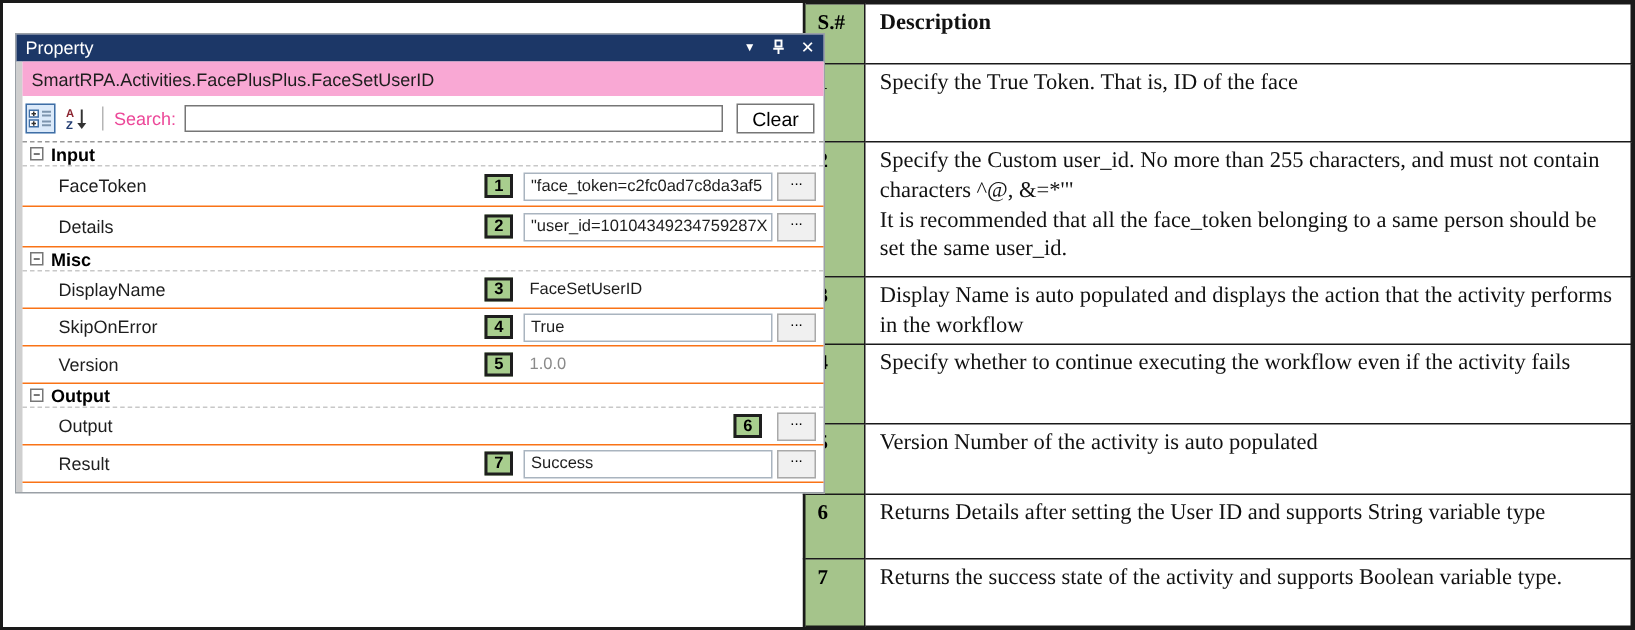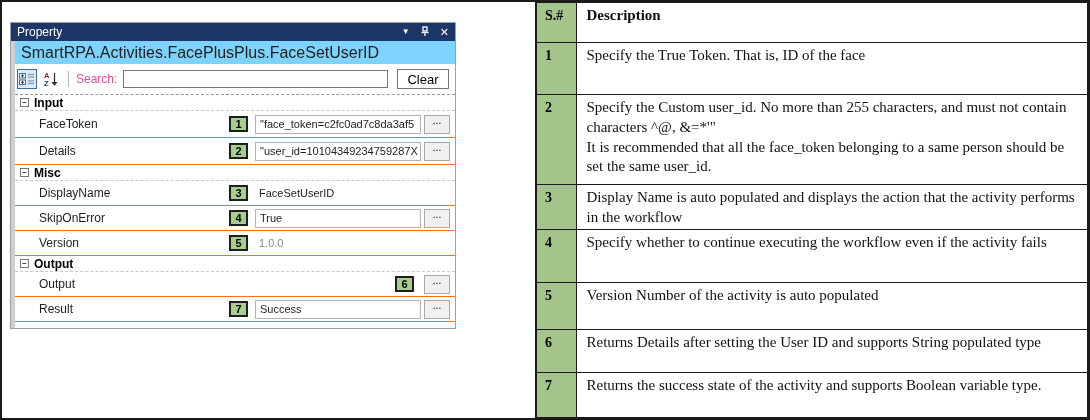--- a/index.html
+++ b/index.html
@@ -8,27 +8,27 @@
     --table-green:#a5c48b;
     --border-black:#1a1a1a;
   }
   *{box-sizing:border-box;margin:0;padding:0;}
   html,body{width:1090px;height:420px;}
   body{font-family:"Liberation Sans",sans-serif;background:#fff;}
   .screen{position:relative;width:1090px;height:420px;border:2px solid var(--border-black);display:flex;background:#fff;overflow:hidden;}
 
   
   .left-pane{position:relative;flex:0 0 533px;background:#fff;}
-  .prop-panel{position:absolute;left:8px;top:20px;width:446px;border:1px solid #9aa0a6;background:#fff;}
+  .prop-panel{position:absolute;left:8px;top:20px;width:540px;border:1px solid #9aa0a6;background:#fff;}
   .titlebar{height:18px;background:var(--titlebar-navy);color:#fff;display:flex;align-items:center;padding:0 6px;font-size:12px;}
   .titlebar .t-title{flex:1;}
   .t-icons{display:flex;align-items:center;gap:10px;}
   .t-icons .tico{font-size:9px;line-height:1;cursor:default;}
   .panel-body{border-left:4px solid #cfcfcf;}
-  .activity-path{height:23px;display:flex;align-items:center;padding:0 6px;font-size:16px;color:#1e1e1e;background:#7dd3fc;}
+  .activity-path{height:23px;display:flex;align-items:center;padding:0 6px;font-size:12px;color:#1e1e1e;background:#f9a8d4;}
   .toolbar{height:30px;display:flex;align-items:center;padding:0 6px 0 2px;gap:4px;}
   .tool-ico{width:20px;height:20px;display:flex;align-items:center;justify-content:center;}
   .tool-ico.selected{background:#dceafa;border:1px solid #3f6ea5;}
   .tb-sep{width:1px;height:16px;background:#b5b5b5;margin:0 3px;}
   .search-label{font-size:12px;color:#ec4899;}
   .search-input{flex:1;height:18px;border:1px solid #767676;font-size:11px;padding:0 3px;margin-left:2px;font-family:"Liberation Sans",sans-serif;}
   .clear-btn{width:52px;height:20px;border:1px solid #767676;background:#fff;font-size:13px;font-family:"Liberation Sans",sans-serif;margin-left:5px;}
   .grid{border-top:1px dashed #999;padding-bottom:6px;}
   .sect{height:16px;display:flex;align-items:center;gap:5px;padding-left:5px;font-size:12px;font-weight:bold;color:#000;border-bottom:1px dashed #c8c8c8;}
   .minusbox{width:9px;height:9px;border:1px solid #777;display:inline-flex;align-items:center;justify-content:center;font-size:8px;line-height:1;color:#333;background:#fff;}
@@ -208,21 +208,21 @@
     <tr style="height:53px">
       <td class="numcell">4</td>
       <td class="desccell">Specify whether to continue executing the workflow even if the activity fails</td>
     </tr>
     <tr style="height:47px">
       <td class="numcell">5</td>
       <td class="desccell">Version Number of the activity is auto populated</td>
     </tr>
     <tr style="height:43px">
       <td class="numcell">6</td>
-      <td class="desccell">Returns Details after setting the User ID and supports String populated type</td>
+      <td class="desccell">Returns Details after setting the User ID and supports String variable type</td>
     </tr>
     <tr>
       <td class="numcell">7</td>
       <td class="desccell">Returns the success state of the activity and supports Boolean variable type.</td>
     </tr>
   </tbody>
     </table>
 
 </div>
 

